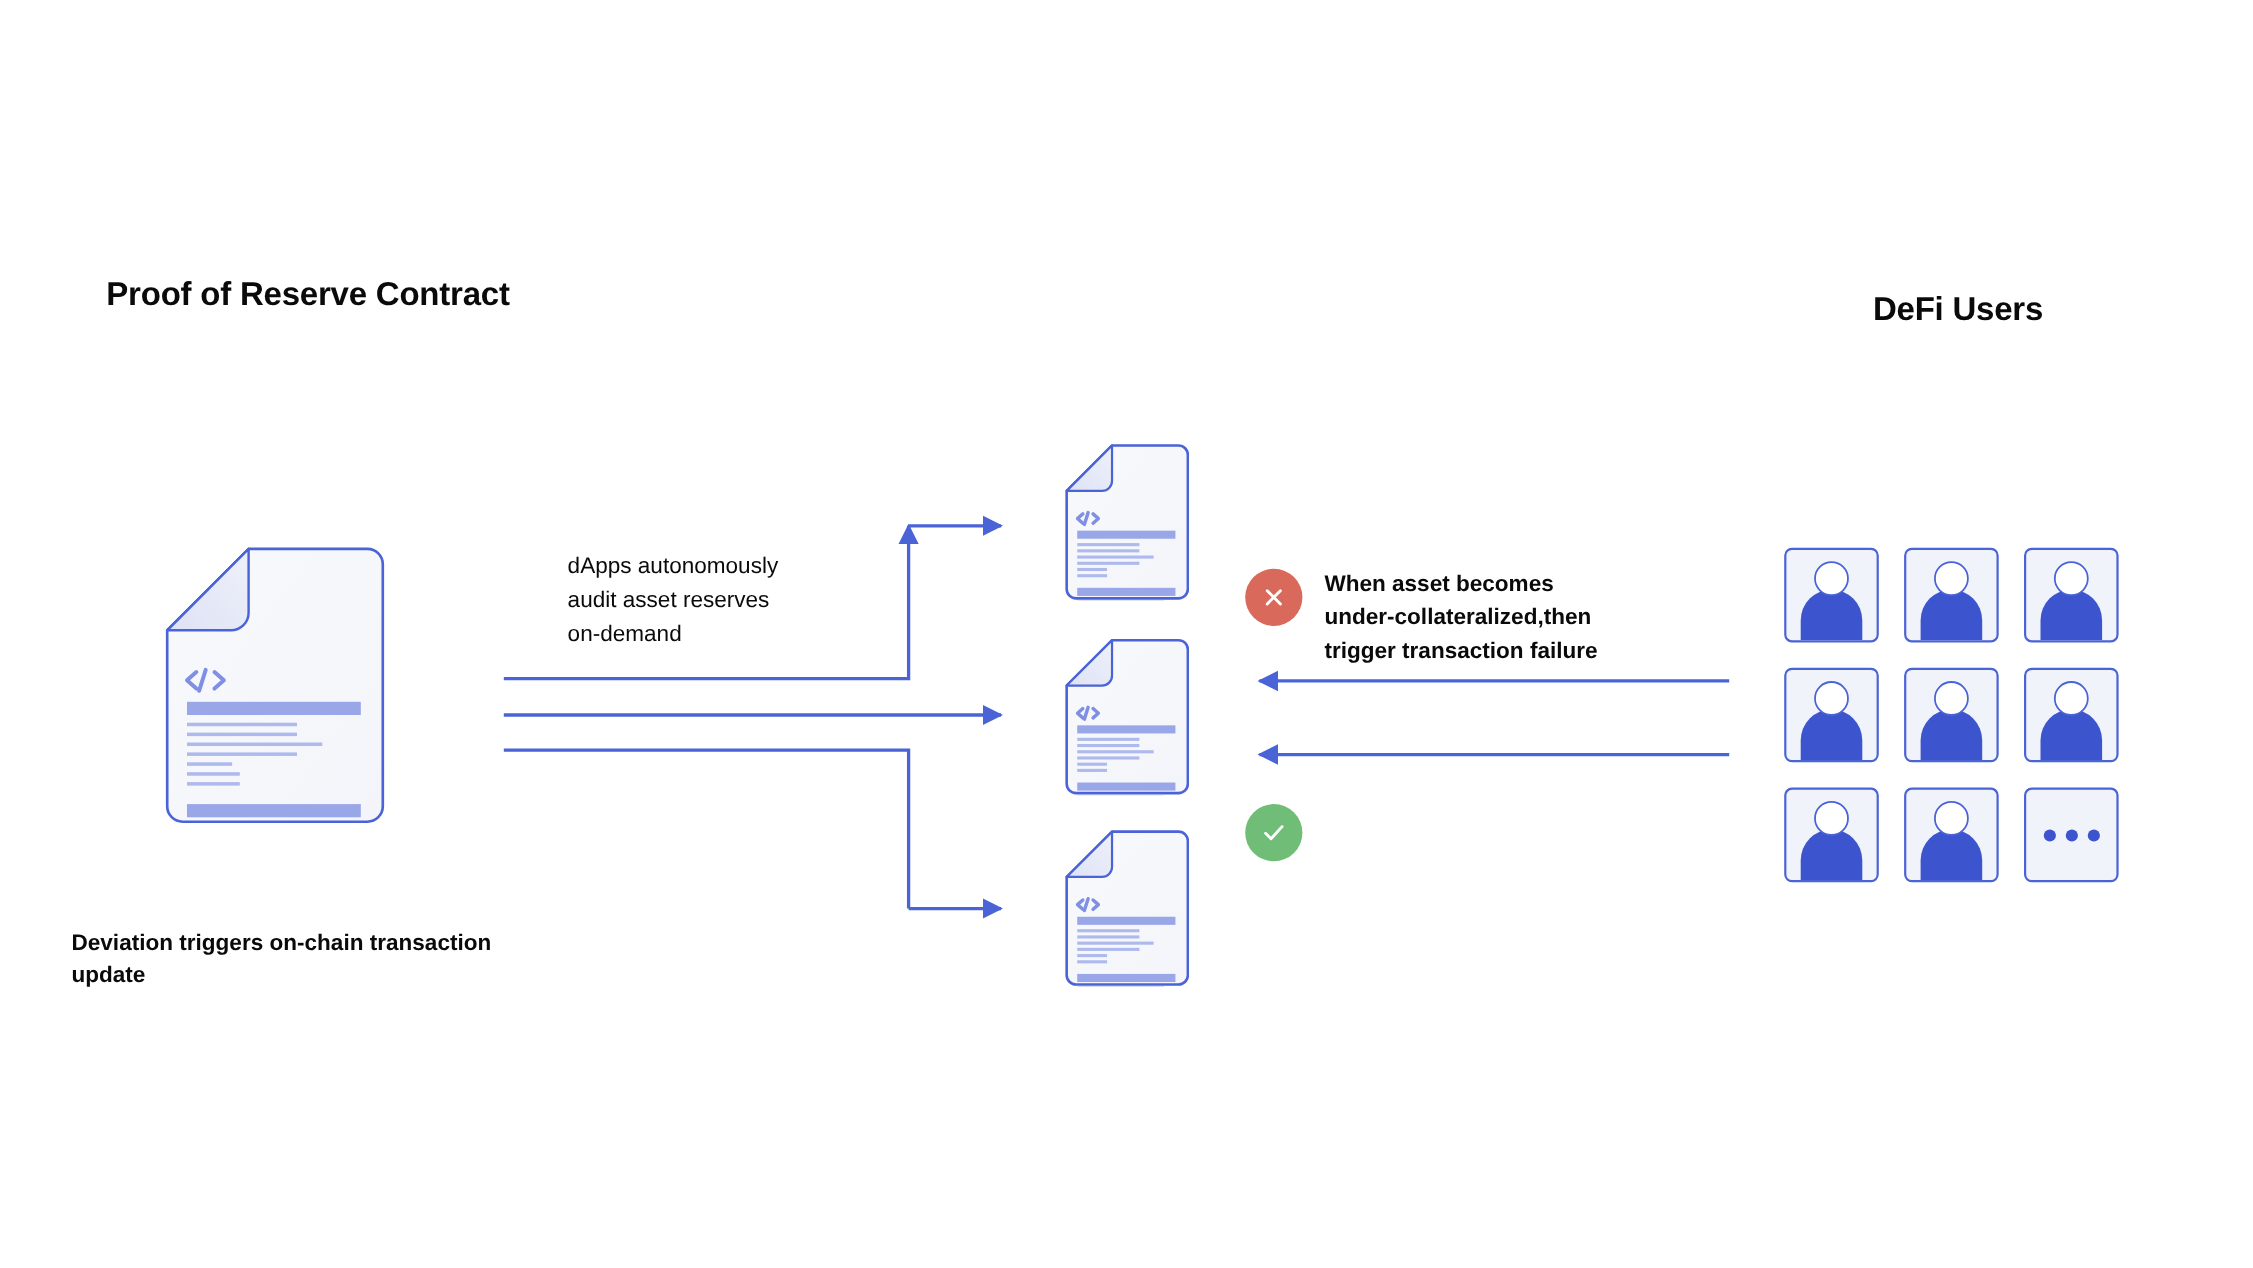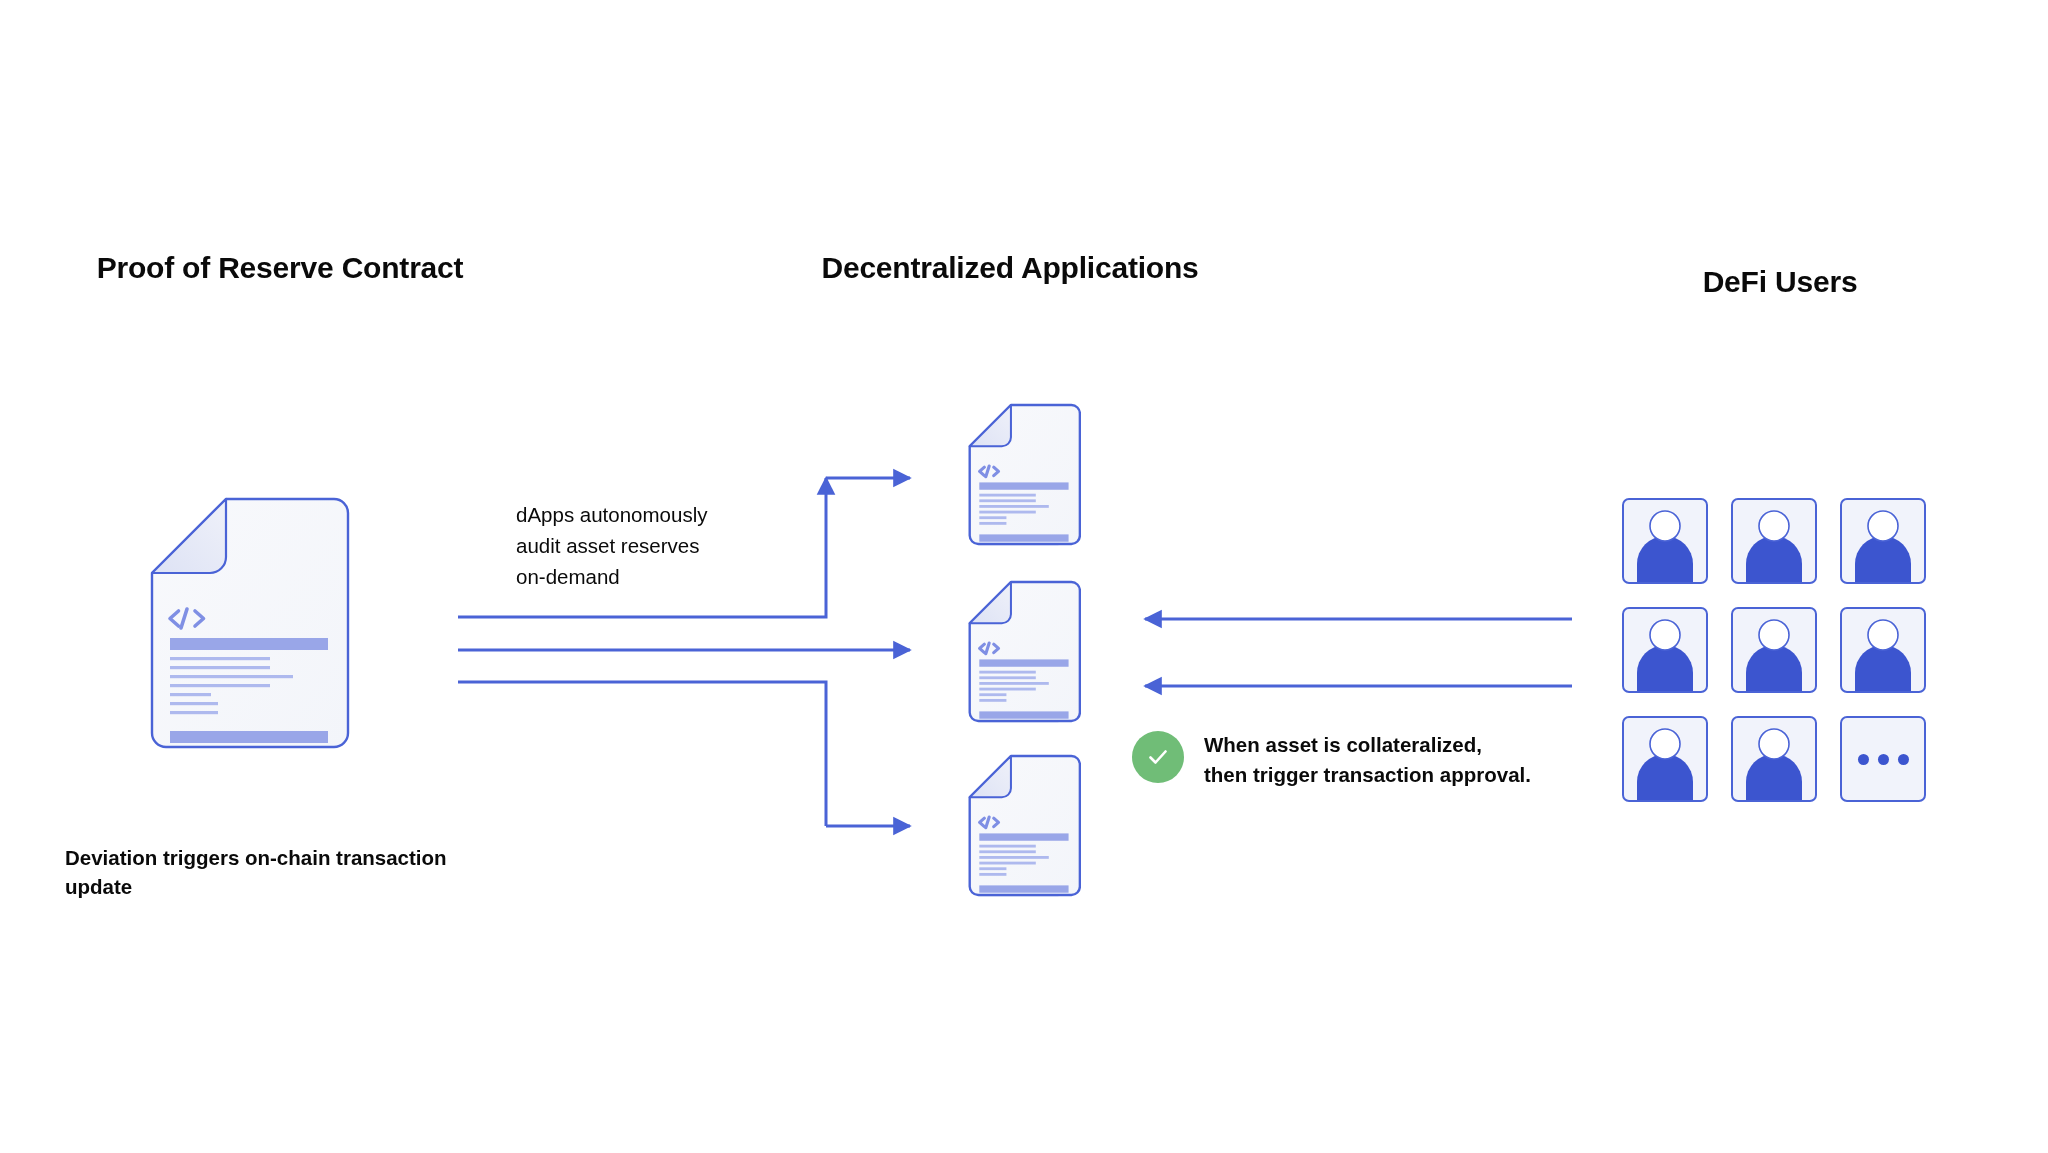--- a/index.html
+++ b/index.html
@@ -142,22 +142,20 @@
   }
 </style>
 </head>
 <body>
 
 <div id="canvas">
 
   <div class="col-title" id="title-por">Proof of Reserve
 Contract</div>
 
-  <div class="col-title" id="title-dapps">Decentralized
-Applications</div>
 
   <div class="col-title" id="title-users">DeFi Users</div>
 
   <div class="doc" id="doc-por">
     <svg width="200" height="252" viewBox="0 0 200 252" xmlns="http://www.w3.org/2000/svg">
       <defs>
         <linearGradient id="fold-grad-big" x1="0" y1="1" x2="1" y2="0">
           <stop offset="0%" stop-color="#dde2f5"></stop>
           <stop offset="100%" stop-color="#eff1f9"></stop>
         </linearGradient>
@@ -285,29 +283,40 @@
       <path d="M 1572 619 L 1145 619" marker-end="url(#arrowhead-left)"></path>
 
       <path d="M 1572 686 L 1145 686" marker-end="url(#arrowhead-left)"></path>
     </g>
   </svg>
 
   <div id="arrow-label">dApps autonomously
 audit asset reserves
 on-demand</div>
 
+  <div class="status-row" id="status-fail">
+    <div class="status-badge" style="background:#d96a5b;">
+      <svg width="26" height="26" viewBox="0 0 26 26" xmlns="http://www.w3.org/2000/svg">
+        <g stroke="#ffffff" stroke-width="2.6" stroke-linecap="round">
+          <line x1="7" y1="7" x2="19" y2="19"></line>
+          <line x1="19" y1="7" x2="7" y2="19"></line>
+        </g>
+      </svg>
+    </div>
+    <div class="status-text">When asset becomes
+under-collateralized,then
+trigger transaction failure</div>
+  </div>
 
   <div class="status-row" id="status-approve">
     <div class="status-badge" style="background:#70bd77;">
       <svg width="28" height="28" viewBox="0 0 28 28" xmlns="http://www.w3.org/2000/svg">
         <polyline points="6.5,14.5 11.5,19.5 21.5,8.5" fill="none" stroke="#ffffff" stroke-width="2.6" stroke-linecap="round" stroke-linejoin="round"></polyline>
       </svg>
     </div>
-    <div class="status-text">When asset is collateralized,
-then trigger transaction approval.</div>
   </div>
 
   <div id="users-grid">
       <div class="user-tile">
         <svg width="82" height="82" viewBox="0 0 82 82" xmlns="http://www.w3.org/2000/svg">
           <path d="M 41 36 A 28 28 0 0 1 69 64 L 69 82 L 13 82 L 13 64 A 28 28 0 0 1 41 36 Z" fill="#3c55cf"></path>
           <circle cx="41" cy="26" r="15" fill="#ffffff" stroke="#4a63d6" stroke-width="1.6"></circle>
         </svg>
       </div>
       <div class="user-tile">

